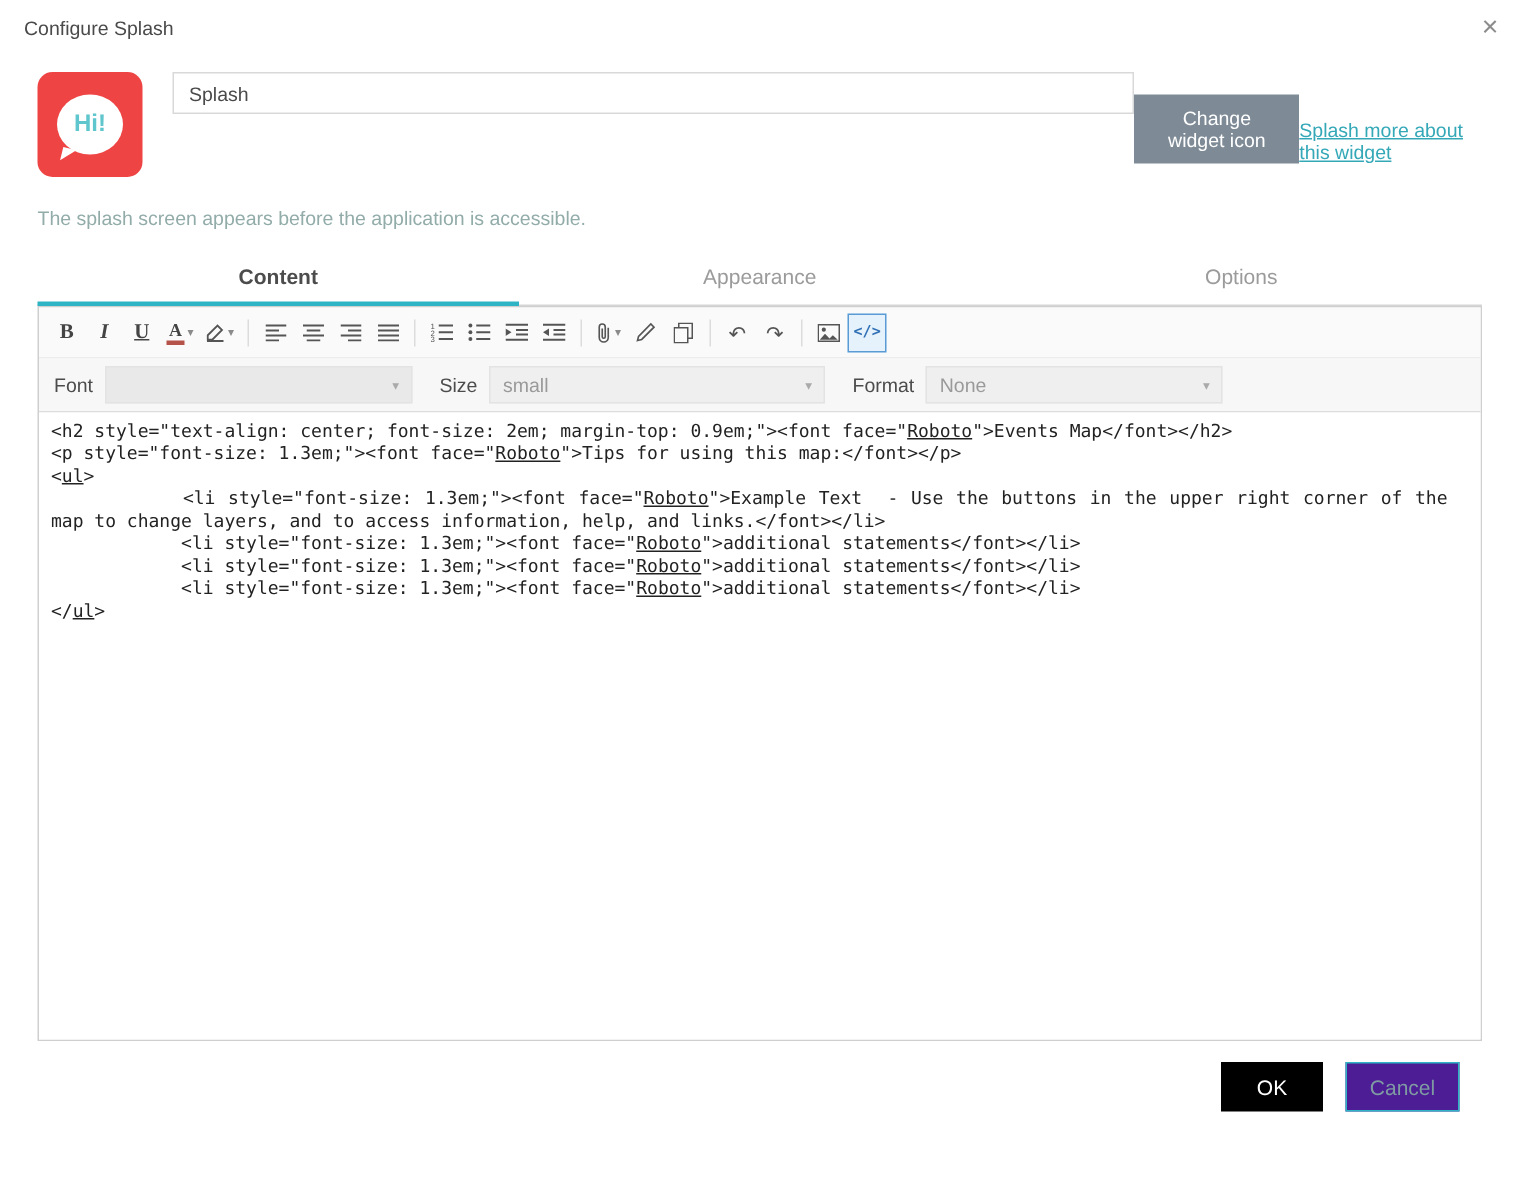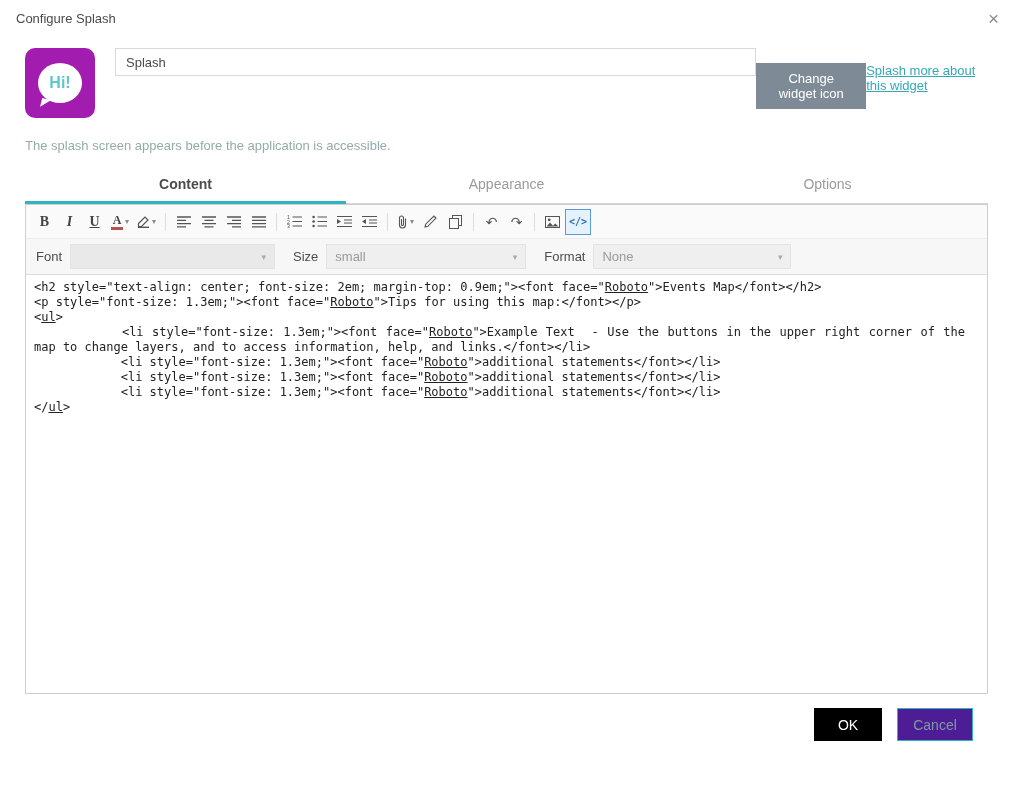--- a/index.html
+++ b/index.html
@@ -19,42 +19,42 @@
   }
   .dlg-title { font-size: 13px; color: #4a4a4a; }
   .dlg-close { font-size: 19px; color: #8c8c8c; cursor: pointer; line-height: 1; }
 
   .dlg-body { padding: 12px 25px 0 25px; }
 
   
   .widget-row { display: flex; align-items: flex-start; }
   .widget-icon {
     width: 70px; height: 70px; flex: none;
-    background: #a21caf; border-radius: 10px;
+    background: #ef4444; border-radius: 10px;
     display: flex; align-items: center; justify-content: center;
   }
   .bubble {
     width: 44px; height: 40px; background: #fff; border-radius: 50%;
     display: flex; align-items: center; justify-content: center; position: relative;
   }
   .bubble .hi { color: #5fc6cd; font-weight: bold; font-size: 16px; }
   .bubble .tail {
     position: absolute; left: 3px; bottom: -5px; width: 0; height: 0;
     border-style: solid; border-width: 9px 9px 0 0;
     border-color: #fff transparent transparent transparent;
     transform: rotate(14deg);
   }
   .widget-fields { flex: 1; margin-left: 20px; display: flex; flex-direction: row; }
   .name-input {
     height: 28px; width: 100%;
     border: 1px solid #d9d9d9; padding: 0 10px;
     font-size: 13px; color: #4a4a4a; font-family: inherit; outline: none;
   }
   .widget-actions {
-    display: flex; justify-content: space-between; 
+    display: flex; justify-content: space-between; align-items: flex-end;
     margin-top: 15px;
   }
   .change-icon-btn {
     background: #7e8b97; color: #fff; border: none;
     font-size: 13px; padding: 8px 15px; font-family: inherit; cursor: pointer;
   }
   .learn-link { color: #35a8b8; font-size: 13px; text-decoration: underline; cursor: pointer; }
 
   .splash-desc { margin-top: 20px; font-size: 13px; color: #92aca9; }
 
@@ -101,21 +101,21 @@
     display: flex; align-items: center; padding: 0 10px; font-size: 13px;
   }
   .dd-label { margin-right: 8px; color: #4c4c4c; }
   .dd {
     height: 25px; display: flex; align-items: center; justify-content: space-between;
     padding: 0 8px; font-size: 13px; color: #9a9a9a;
     background: #efefef; border: 1px solid #e3e3e3; cursor: pointer;
   }
   .dd .caret { font-size: 9px; color: #aaaaaa; }
   .dd-font { width: 205px; margin-right: 18px; background: #e9e9e9; }
-  .dd-size { width: 200px; margin-right: 18px; }
+  .dd-size { width: 224px; margin-right: 18px; }
   .dd-format { width: 198px; }
 
   .code-area {
     flex: 1; background: #fff; overflow: auto; cursor: text;
     padding: 5px 22px 5px 8px;
     font-family: "DejaVu Sans Mono", monospace;
     font-size: 12px; line-height: 15px; color: #222;
     white-space: pre-wrap; word-wrap: break-word;
     text-align: justify; tab-size: 12;
   }

